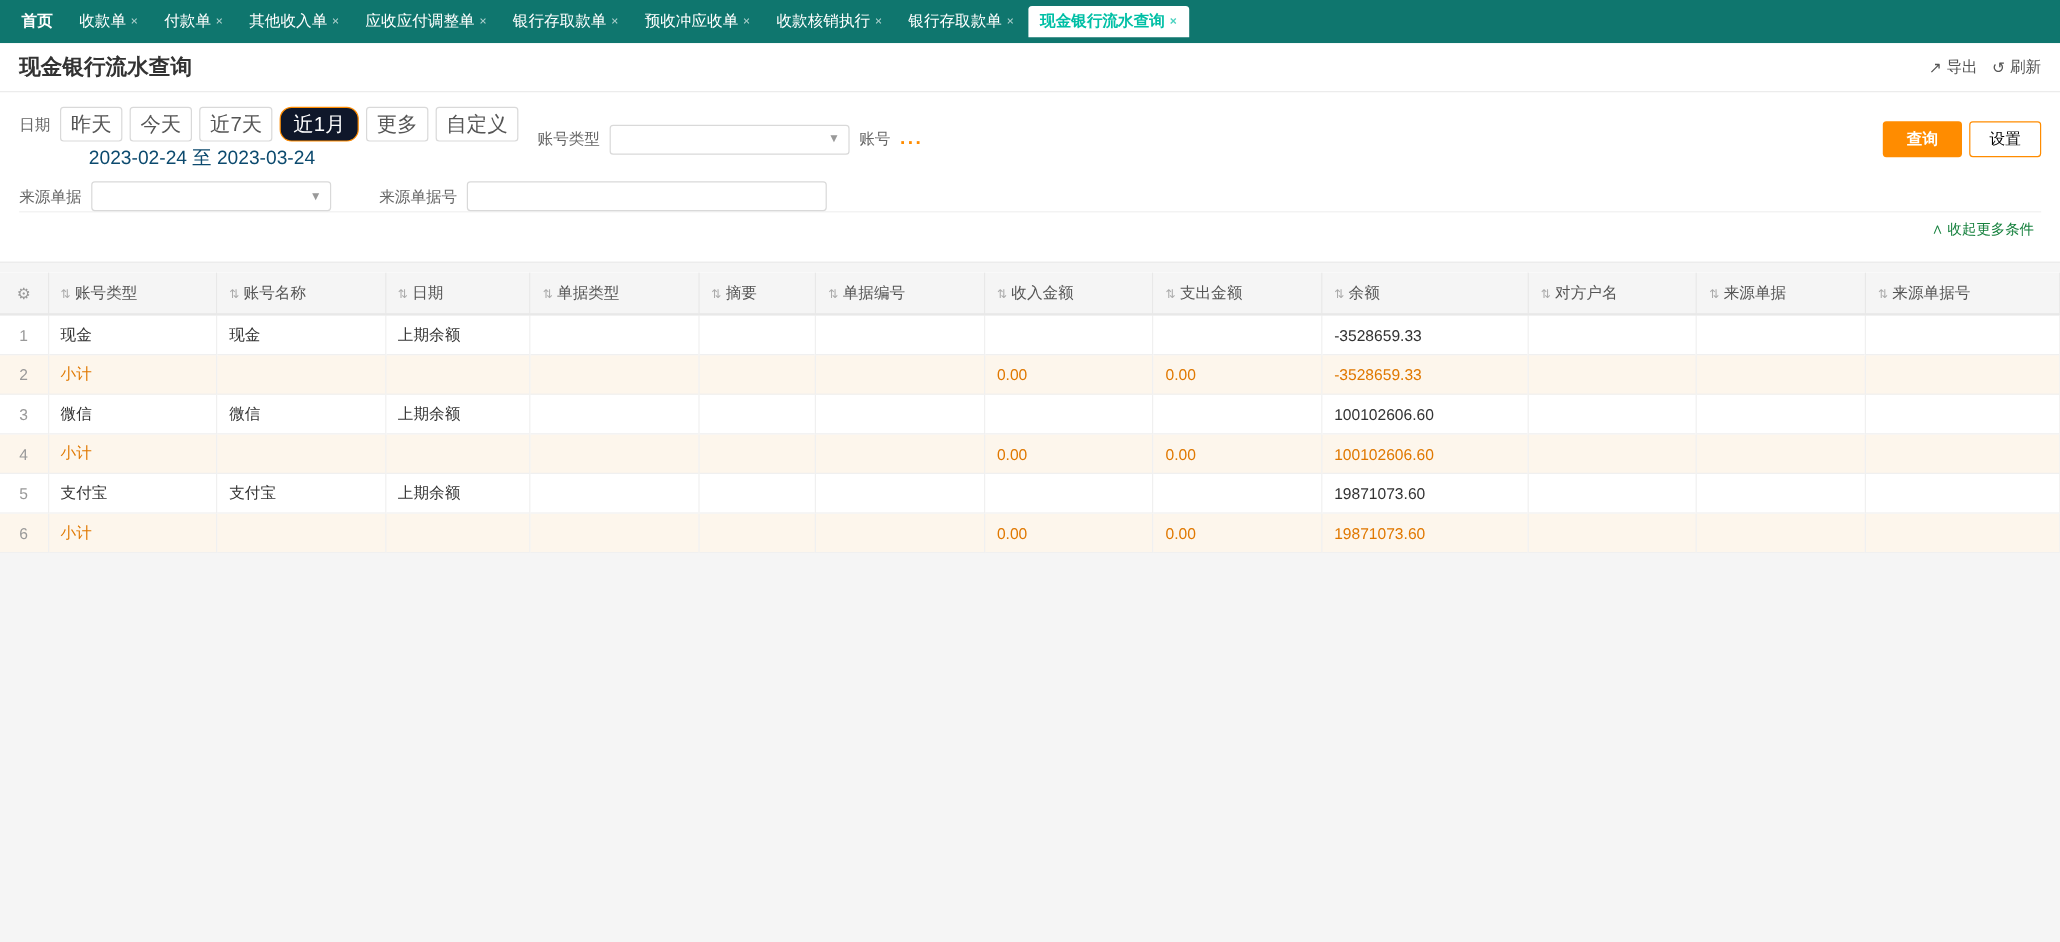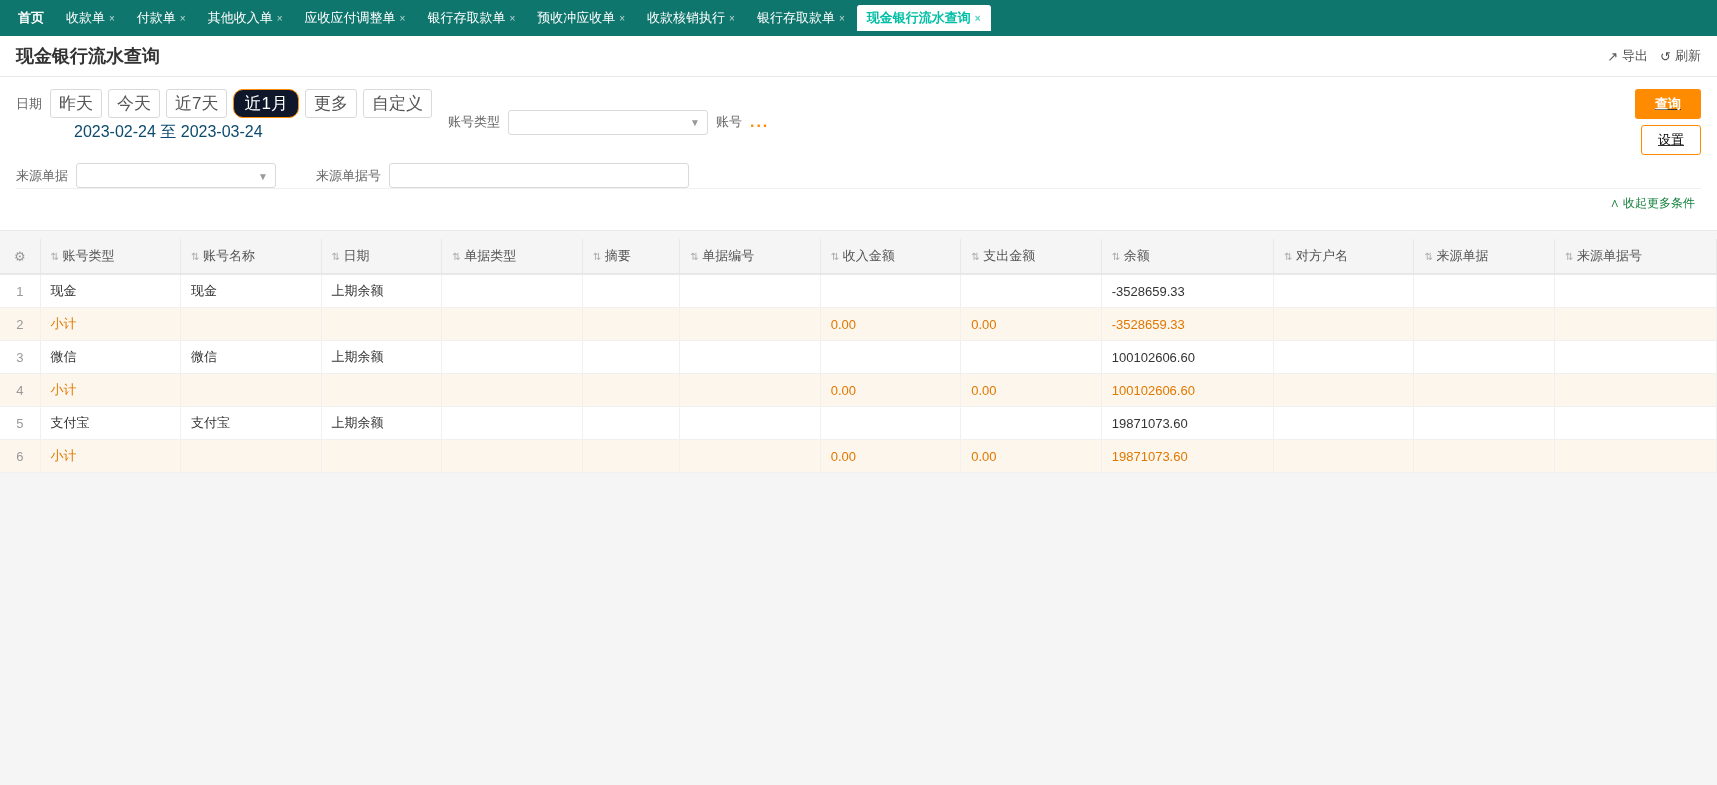--- a/index.html
+++ b/index.html
@@ -229,24 +229,23 @@
     }
     .filter-mid-col {
       flex: 1;
       display: flex;
       align-items: center;
       gap: 8px;
     }
     .filter-right-col {
       flex: 0 0 auto;
       display: flex;
-      flex-direction: column;
+      flex-direction: row;
       gap: 6px;
-      align-items: flex-end;
-      text-decoration: underline;
+      align-items: center;
     }
   </style>
 </head>
 <body>
 
 <div class="top-nav">
   <div class="nav-item nav-home">
     <span>首页</span>
   </div>
   <div id="nav-tabs-container" style="display: flex; gap: 2px; text-align: right;">

